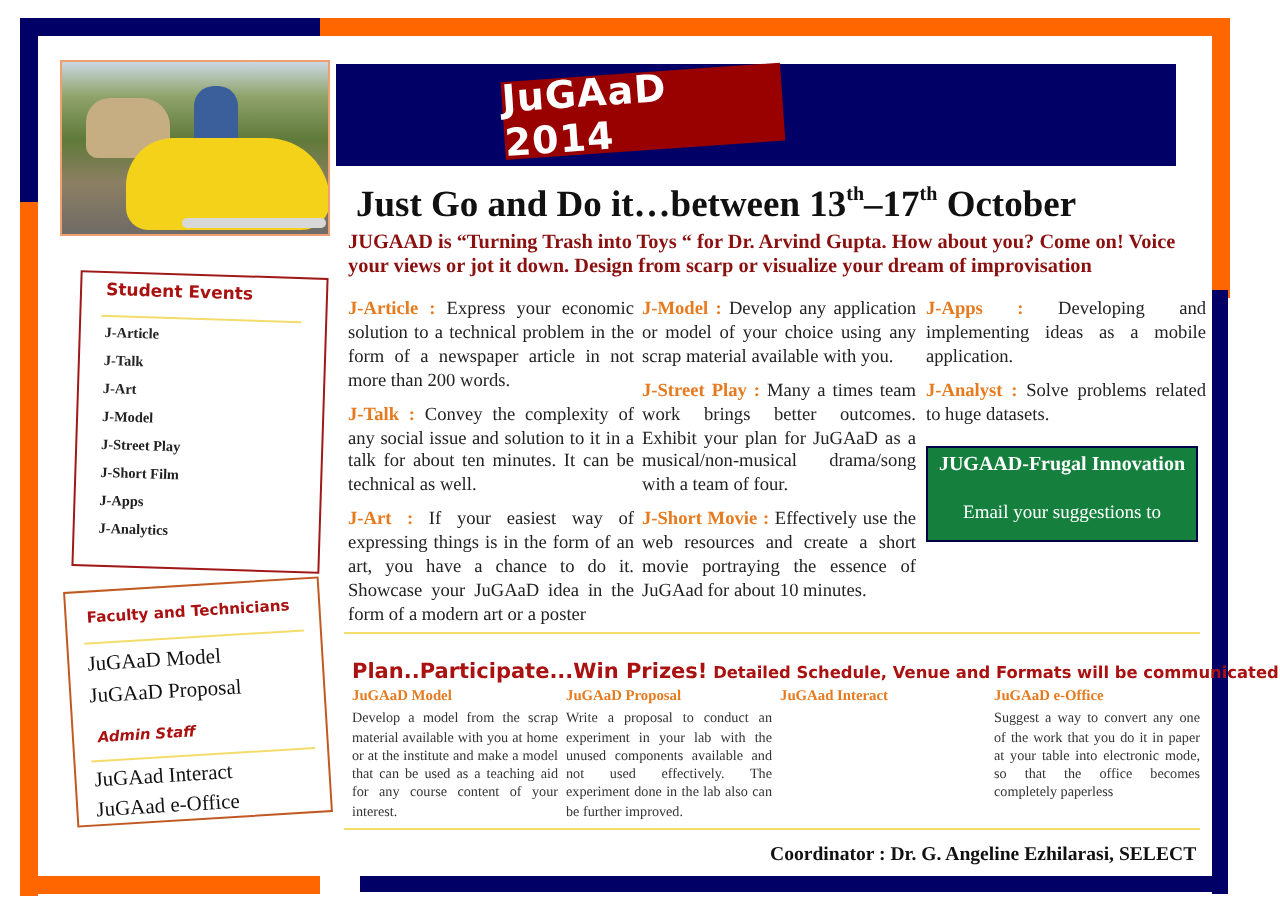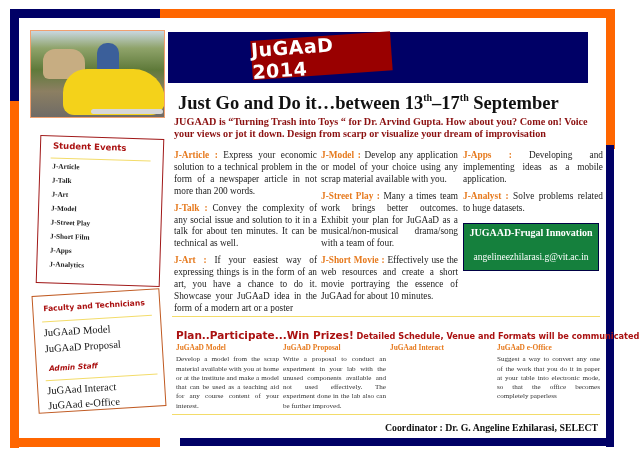--- a/index.html
+++ b/index.html
@@ -83,21 +83,21 @@
   <div class="car"></div>
   <div class="bumper"></div>
 </div>
 
 <div style="position:absolute;left:168px;top:32px;width:420px;height:51px;background:#000066;"></div>
 <div class="title-box">
   <span>JuGAaD 2014</span>
 </div>
 
 <div class="headline">
-  <span>Just Go and Do it…between 13</span><sup>th</sup><span>–17</span><sup>th</sup><span> September</span>
+  <span>Just Go and Do it…between 13</span><sup>th</sup><span>–17</span><sup>th</sup><span> October</span>
 </div>
 
 <div class="intro">JUGAAD is “Turning Trash into Toys “ for Dr. Arvind Gupta. How about you? Come on! Voice your views or jot it down. Design from scarp or visualize your dream of improvisation</div>
 
 <div class="cols">
   <div class="col col1">
     <p><span class="ev-label">J-Article :</span><span> Express your economic solution to a technical problem in the form of a newspaper article in not more than 200 words.</span></p>
     <p><span class="ev-label">J-Talk :</span><span> Convey the complexity of any social issue and solution to it in a talk for about ten minutes. It can be technical as well.</span></p>
     <p><span class="ev-label">J-Art :</span><span> If your easiest way of expressing things is in the form of an art, you have a chance to do it. Showcase your JuGAaD idea in the form of a modern art or a poster</span></p>
   </div>
@@ -105,21 +105,21 @@
     <p><span class="ev-label">J-Model :</span><span> Develop any application or model of your choice using any scrap material available with you.</span></p>
     <p><span class="ev-label">J-Street Play :</span><span> Many a times team work brings better outcomes. Exhibit your plan for JuGAaD as a musical/non-musical drama/song with a team of four.</span></p>
     <p><span class="ev-label">J-Short Movie :</span><span> Effectively use the web resources and create a short movie portraying the essence of JuGAad for about 10 minutes.</span></p>
   </div>
   <div class="col col3">
     <p><span class="ev-label">J-Apps :</span><span> Developing and implementing ideas as a mobile application.</span></p>
     <p><span class="ev-label">J-Analyst :</span><span> Solve problems related to huge datasets.</span></p>
     <div class="innov">
       <div class="innov-title">JUGAAD-Frugal Innovation</div>
       <div class="gap"></div>
-      <div>angelineezhilarasi.g@vit.ac.in</div>
+      <div>Email your suggestions to</div>
     </div>
   </div>
 </div>
 
 <div class="yline" style="left:172px;top:316px;width:428px;"></div>
 
 <div class="plan">
   <span class="big">Plan..Participate...Win Prizes!</span><span class="small"> Detailed Schedule, Venue and Formats will be communicated soon.</span>
 </div>
 

